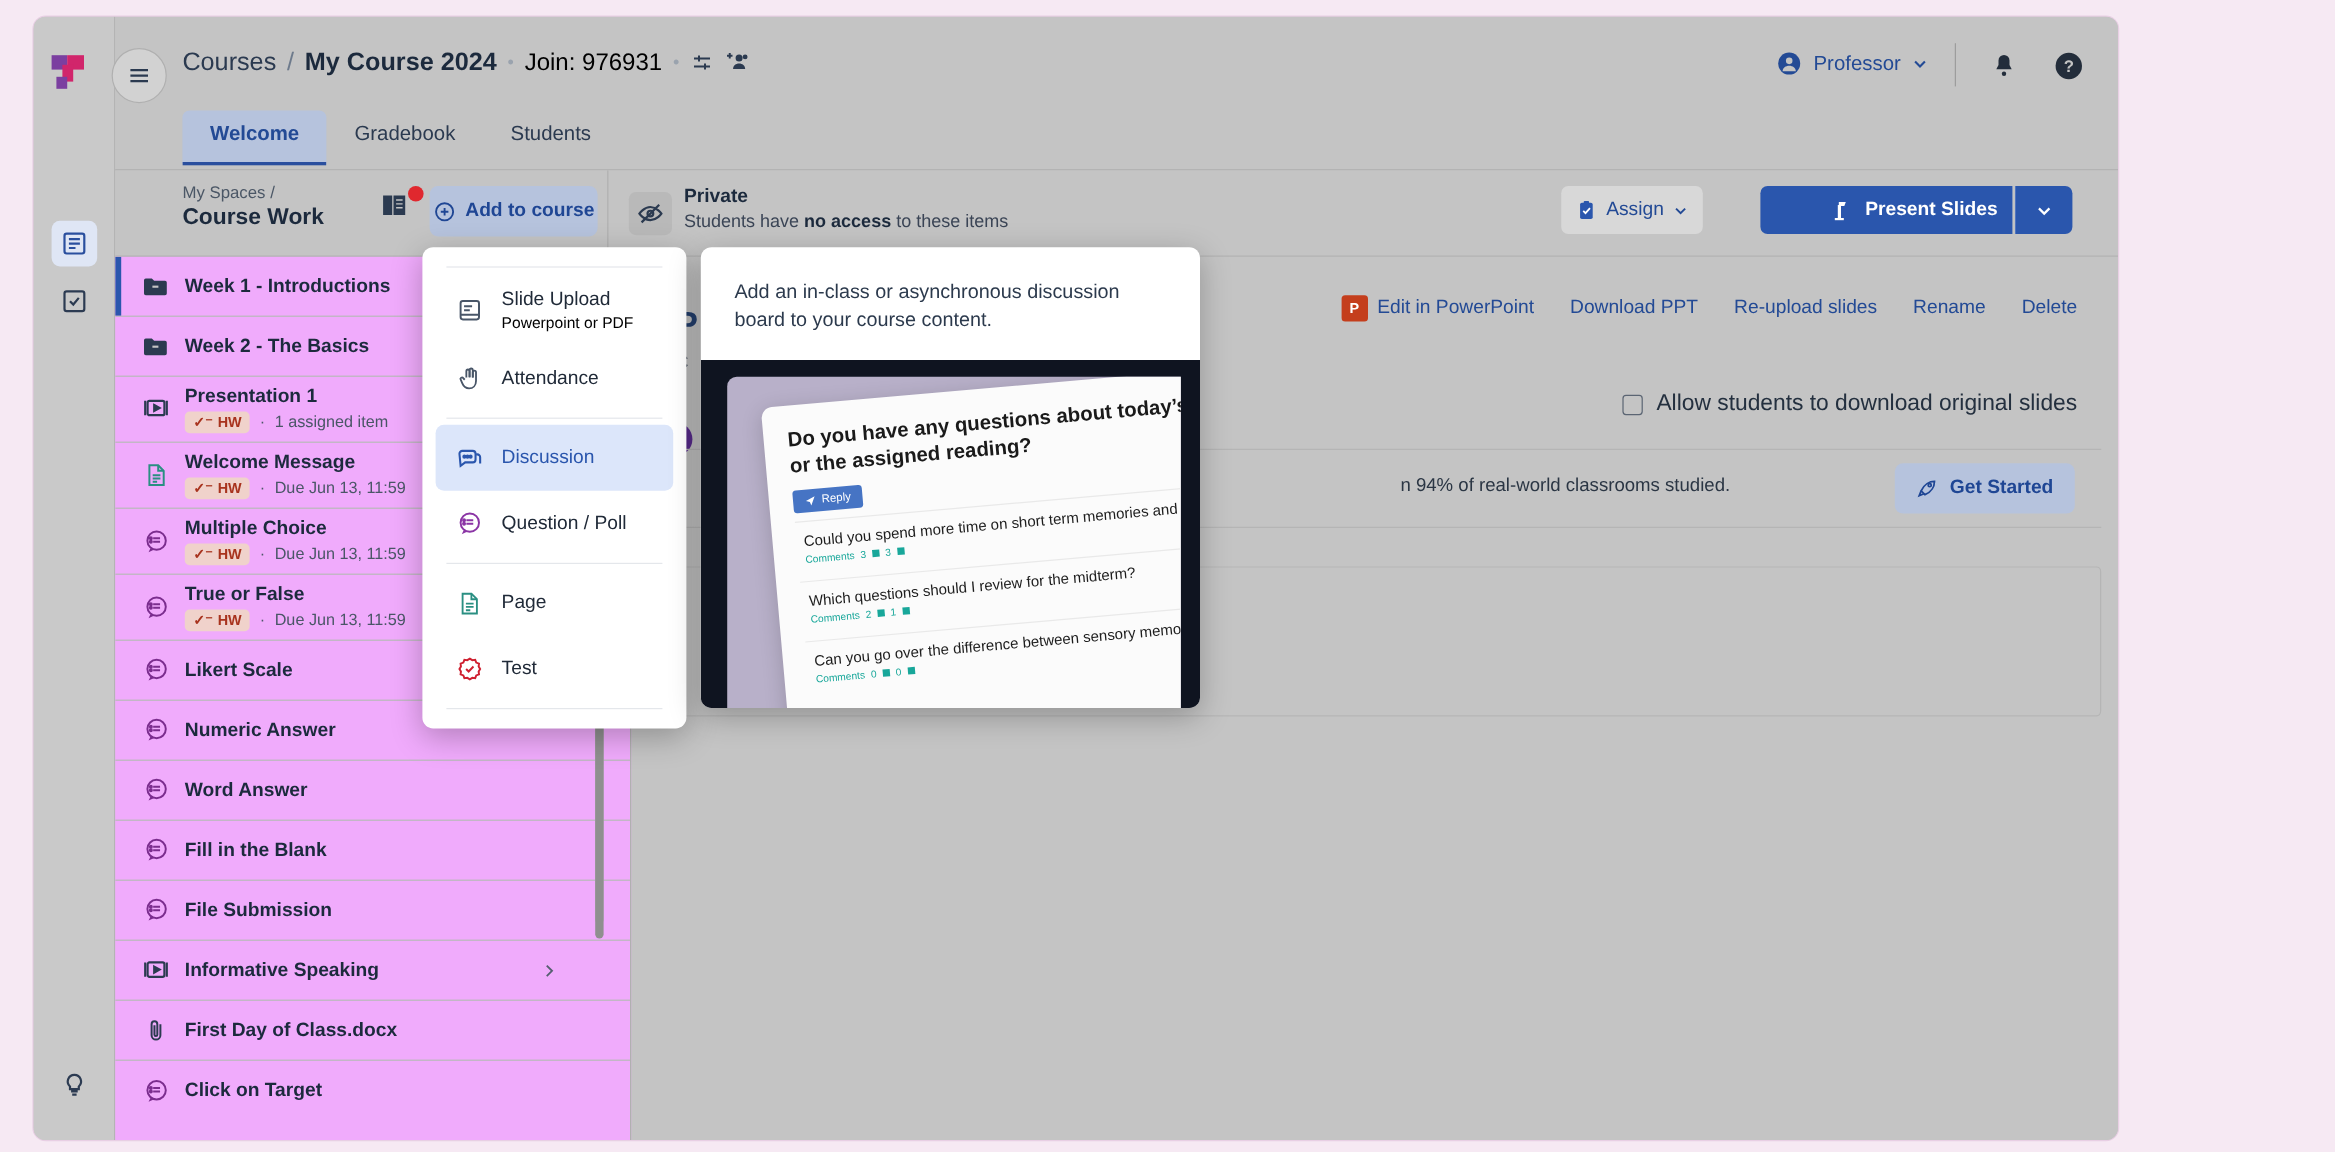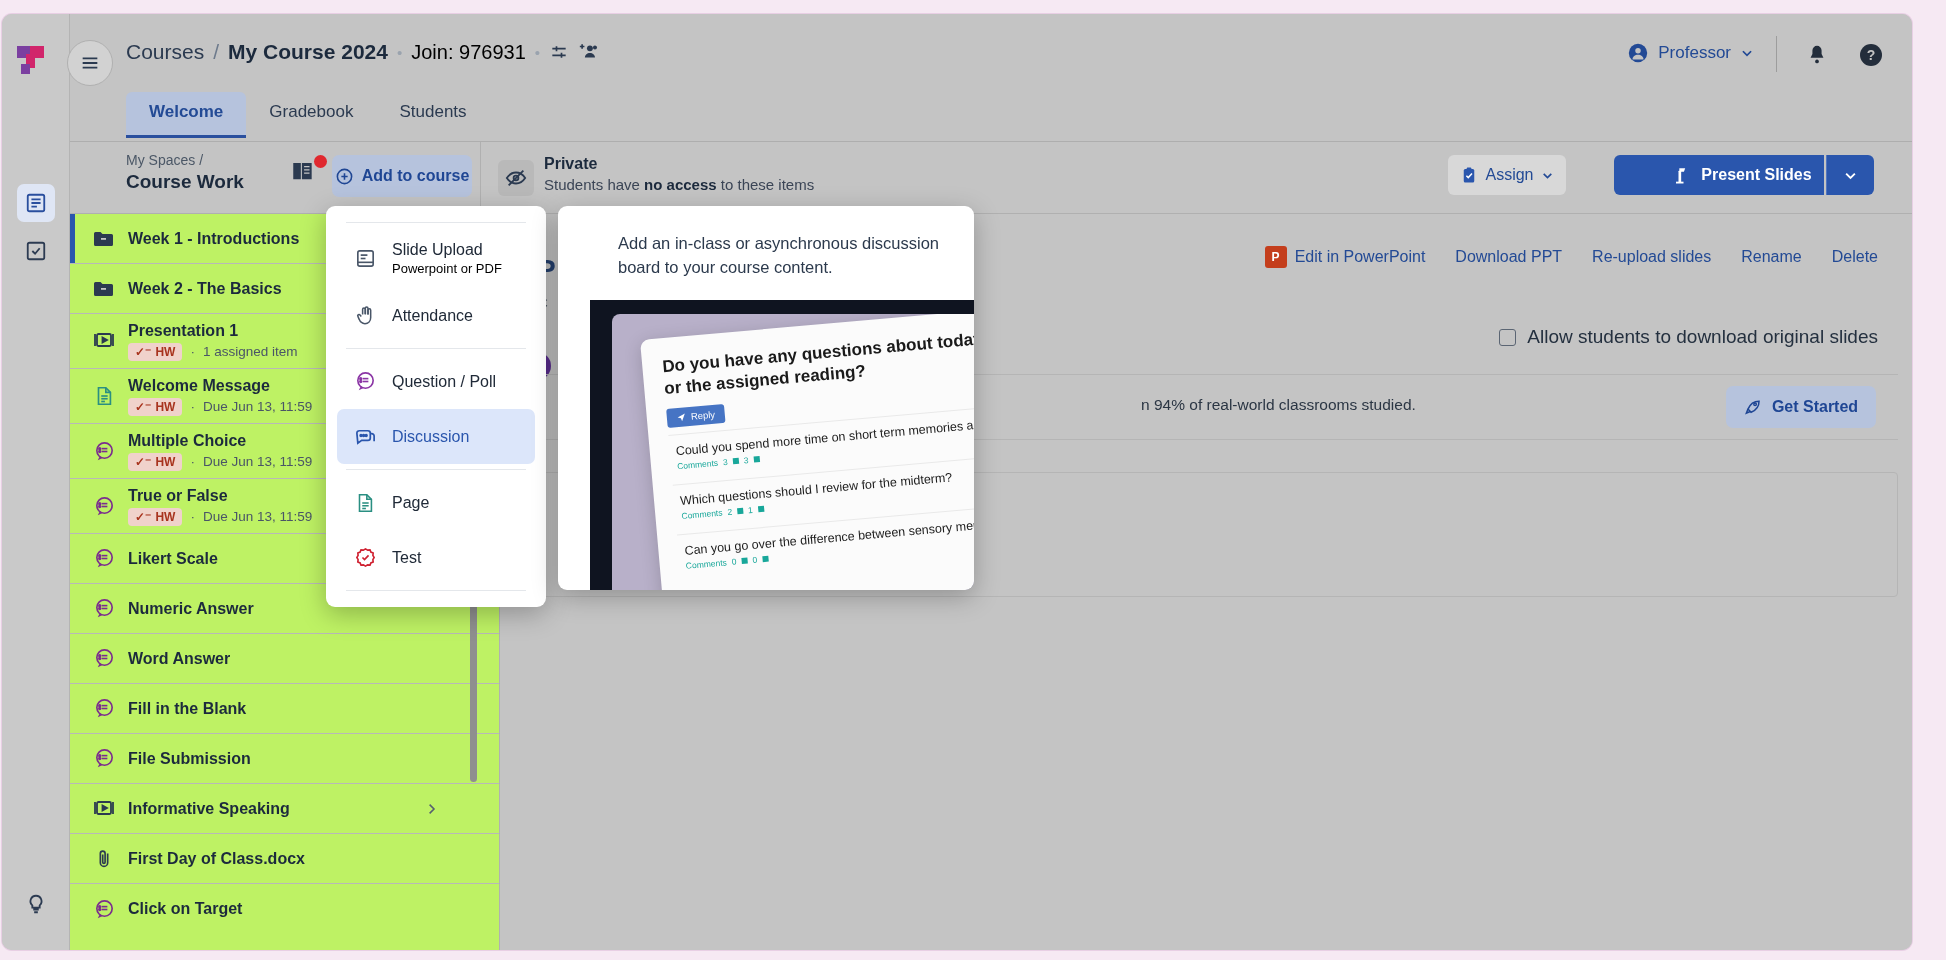--- a/index.html
+++ b/index.html
@@ -4,22 +4,22 @@
 <style>
   * { box-sizing: border-box; margin: 0; padding: 0; }
   html, body {
     width: 1946px; height: 960px;
     font-family: "Liberation Sans", sans-serif;
     background: #f6e9f3;
     overflow: hidden;
   }
   #app {
     position: absolute;
-    left: 2px; top: 14px;
-    width: 1910px; height: 936px;
+    left: 28px; top: 14px;
+    width: 1737px; height: 936px;
     background: #c4c4c4;
     border-radius: 10px;
     overflow: hidden;
     box-shadow: 0 0 0 1px #e8cfe4;
   }
 
   
   .rail {
     position: absolute; left: 0; top: 0;
     width: 68px; height: 100%;
@@ -130,21 +130,21 @@
   .present-caret {
     position: absolute; right: 38px; top: 13px;
     width: 48px; height: 40px;
     background: #2a56ad; border-left: 1px solid #5175c0; border-radius: 0 6px 6px 0;
     display: flex; align-items: center; justify-content: center; color: #fff;
   }
 
   
   .list-col {
     position: absolute; left: 68px; top: 200px; width: 430px; bottom: 0;
-    background: #bef264;
+    background: #f0abfc;
     border-right: 1px solid #b0b0b0;
     overflow: hidden;
   }
   .li {
     position: relative;
     height: 50px;
     display: flex; align-items: center;
     padding-left: 58px;
     border-bottom: 1px solid #b8b8b8;
   }
@@ -203,21 +203,20 @@
   .mi-sep { height: 1px; background: #e4e7eb; margin: 5px 20px; }
 
   
   .tip {
     position: absolute; left: 556px; top: 192px;
     width: 416px;
     background: #fff; border-radius: 9px;
     box-shadow: 0 7px 26px rgba(0,0,0,0.26);
     overflow: hidden;
     z-index: 45;
-    padding-left: 32px;
   }
   .tip-text { padding: 26px 28px 20px 28px; font-size: 16.5px; line-height: 1.45; color: #2c3a4d; }
   .tip-imgwrap { background: #0f1420; padding: 14px 0 0 22px; height: 290px; overflow: hidden; position: relative; }
   .tip-card { position: absolute; left: 22px; top: 14px; width: 378px; height: 276px; background: #b8b0c9; border-radius: 8px 0 0 0; overflow: hidden; }
   .tip-paper {
     position: absolute; left: 28px; top: 26px; width: 430px; height: 290px;
     background: #fbfbfb; border-radius: 9px;
     transform: rotate(-5deg);
     transform-origin: left top;
     box-shadow: 0 4px 18px rgba(0,0,0,0.18);
@@ -688,48 +687,48 @@
             <path d="M11.8 10.5V4.6a1.4 1.4 0 0 1 2.8 0v6.4"></path>
             <path d="M14.6 11V6.4a1.4 1.4 0 0 1 2.8 0V14c0 4-2.6 6.5-6 6.5-3 0-5-2-6-4.5l-1.3-3a1.3 1.3 0 0 1 2.2-1.4L7.6 13"></path>
           </svg>
         </span>
       <span class="mi-txt">
           <span>Attendance</span>
         </span>
     </div>
     <div class="mi-sep"></div>
 
+    <div class="mi active">
+      <span class="mi-ic">
+          <svg width="23" height="23" viewBox="0 0 24 24" fill="none" stroke="#2a56ad" stroke-width="1.8">
+            <path d="M3 8.5A2.5 2.5 0 0 1 5.5 6h9A2.5 2.5 0 0 1 17 8.5v5A2.5 2.5 0 0 1 14.5 16H8l-4 3z"></path>
+            <path d="M17.5 9h1A2.5 2.5 0 0 1 21 11.5v5.5"></path>
+            <circle cx="7.3" cy="11" r="0.9" fill="#2a56ad"></circle>
+            <circle cx="10" cy="11" r="0.9" fill="#2a56ad"></circle>
+            <circle cx="12.7" cy="11" r="0.9" fill="#2a56ad"></circle>
+          </svg>
+        </span>
+      <span class="mi-txt">
+          <span>Discussion</span>
+        </span>
+    </div>
+
     <div class="mi">
       <span class="mi-ic">
           <svg width="23" height="23" viewBox="0 0 24 24" fill="none" stroke="#8b35a5" stroke-width="1.7">
             <circle cx="12" cy="11" r="8"></circle>
             <path d="M7 17l-2 4 5-2.2" fill="#8b35a5" stroke="none"></path>
             <line x1="9" y1="9" x2="15" y2="9"></line>
             <line x1="9" y1="12" x2="15" y2="12"></line>
             <circle cx="7" cy="9" r="0.9" fill="#8b35a5"></circle>
             <circle cx="7" cy="12" r="0.9" fill="#8b35a5"></circle>
           </svg>
         </span>
       <span class="mi-txt">
           <span>Question / Poll</span>
-        </span>
-    </div>
-
-    <div class="mi active">
-      <span class="mi-ic">
-          <svg width="23" height="23" viewBox="0 0 24 24" fill="none" stroke="#2a56ad" stroke-width="1.8">
-            <path d="M3 8.5A2.5 2.5 0 0 1 5.5 6h9A2.5 2.5 0 0 1 17 8.5v5A2.5 2.5 0 0 1 14.5 16H8l-4 3z"></path>
-            <path d="M17.5 9h1A2.5 2.5 0 0 1 21 11.5v5.5"></path>
-            <circle cx="7.3" cy="11" r="0.9" fill="#2a56ad"></circle>
-            <circle cx="10" cy="11" r="0.9" fill="#2a56ad"></circle>
-            <circle cx="12.7" cy="11" r="0.9" fill="#2a56ad"></circle>
-          </svg>
-        </span>
-      <span class="mi-txt">
-          <span>Discussion</span>
         </span>
     </div>
     <div class="mi-sep"></div>
 
     <div class="mi">
       <span class="mi-ic">
           <svg width="22" height="22" viewBox="0 0 24 24" fill="none" stroke="#2a8f82" stroke-width="1.7">
             <path d="M6 3h8l5 5v13H6z"></path>
             <polyline points="14,3 14,8 19,8"></polyline>
             <line x1="9" y1="12" x2="16" y2="12"></line>

